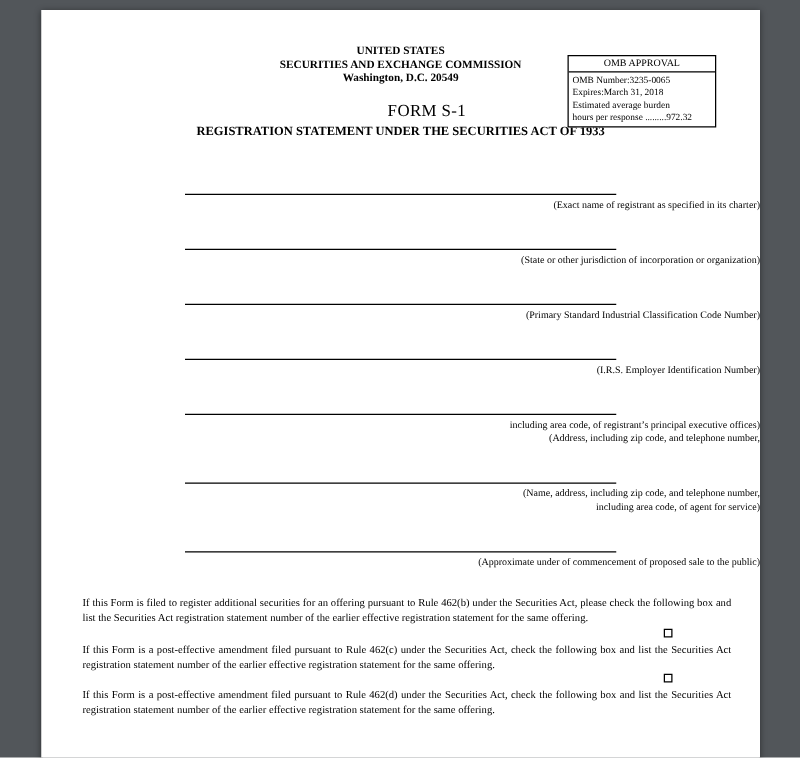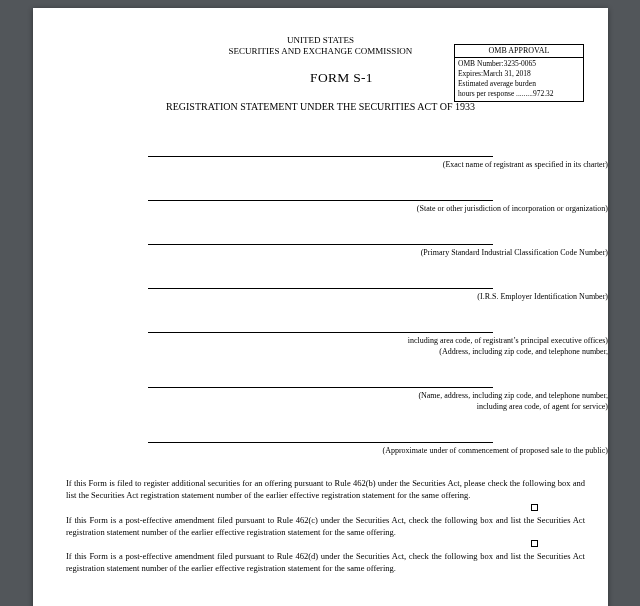--- a/index.html
+++ b/index.html
@@ -16,26 +16,26 @@
   }
   .page {
     position: absolute;
     left: 33px; top: 8px;
     width: 575px; height: 1150px;
     background: #ffffff;
     color: #000000;
     box-shadow: 0 1px 5px rgba(0,0,0,0.45);
   }
   .doc-header { text-align: center; padding-top: 27px; }
-  .agency-line { font-weight: normal; font-size: 9px; line-height: 11px; }
+  .agency-line { font-weight: bold; font-size: 9px; line-height: 11px; }
   .form-number { font-size: 13.5px; line-height: 15px; margin-top: 13px; letter-spacing: 0.3px; padding-left: 42px; }
-  .form-title { font-weight: normal; font-size: 10px; line-height: 12px; margin-top: 16px; }
+  .form-title { font-weight: bold; font-size: 10px; line-height: 12px; margin-top: 4px; }
 
   .omb-box {
-    position: absolute; top: 36px; left: 421px; width: 130px;
+    position: absolute; top: 36px; left: 421px; width: 119px;
     border: 1px solid #000;
     font-size: 7.5px; line-height: 10px;
     background: #fff;
   }
   .omb-title { text-align: center; border-bottom: 1px solid #000; font-size: 8px; padding: 1px 0; line-height: 10px; }
   .omb-body { padding: 1px 3px 2px 3px; }
   .omb-row { display: flex; }
 
   .field-group { margin-top: 30px; text-align: center; }
   .field-group.first { margin-top: 43px; }
@@ -78,20 +78,21 @@
           <span>March 31, 2018</span>
         </div>
         <div>Estimated average burden</div>
         <div>hours per response .........972.32</div>
       </div>
     </div>
 
     <div class="doc-header">
       <div class="agency-line">UNITED STATES</div>
       <div class="agency-line">SECURITIES AND EXCHANGE COMMISSION</div>
+      <div class="agency-line">Washington, D.C. 20549</div>
       <div class="form-number">FORM S-1</div>
       <div class="form-title">REGISTRATION STATEMENT UNDER THE SECURITIES ACT OF 1933</div>
     </div>
 
     <div class="field-group first">
       <div class="rule"></div>
       <div class="field-label">
         <span>(Exact name of registrant as specified in its charter)</span>
       </div>
     </div>

